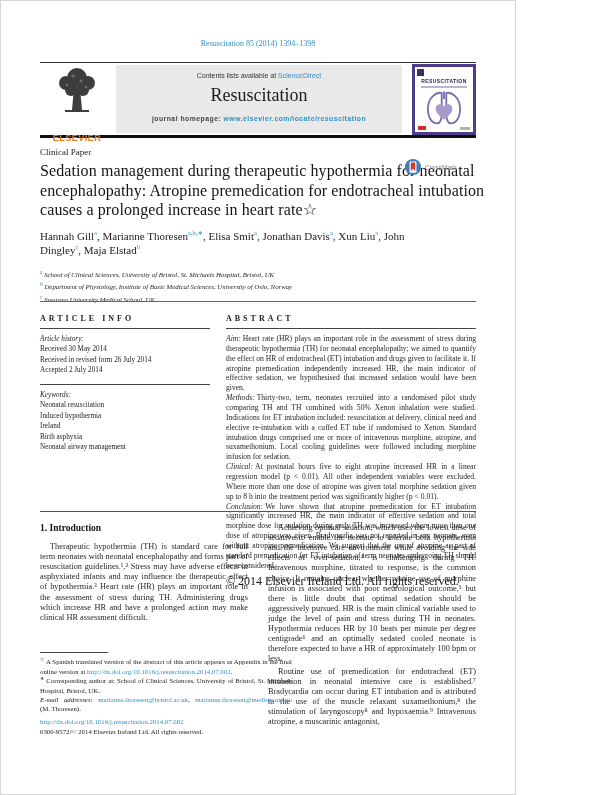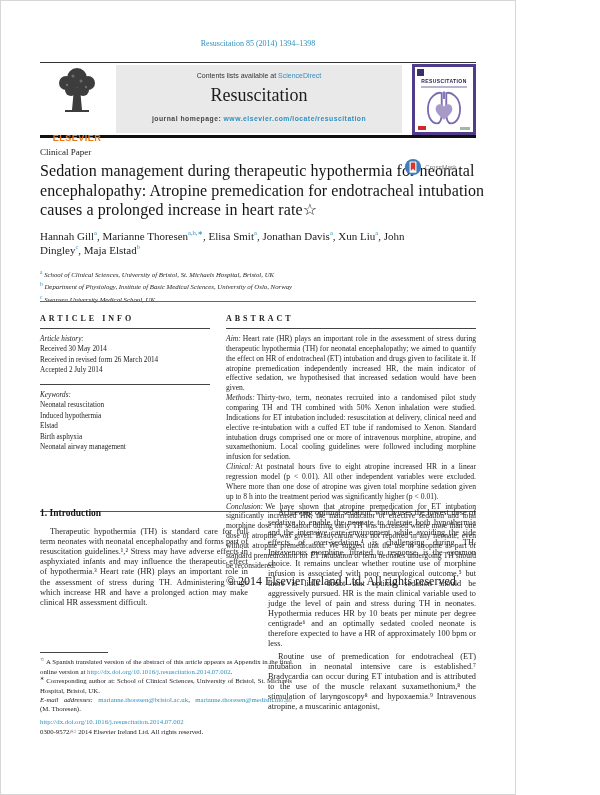--- a/index.html
+++ b/index.html
@@ -66,21 +66,21 @@
   .col-heading{font-size:8px;font-weight:bold;letter-spacing:3px;text-transform:uppercase;
     color:#222;padding:3px 0 5px 0;}
   .info-rule{border-top:1px solid #444;margin-bottom:5px;}
   .info-block{font-size:7.2px;line-height:1.45;color:#222;margin-bottom:8px;}
   .info-label{font-style:italic;}
   .abs-text{font-size:7.6px;line-height:1.3;text-align:justify;color:#1f1f1f;}
   .abs-text p{margin:0;}
   .abs-label{font-style:italic;margin-right:2px;}
   .abs-copyright{font-size:12px;text-align:left;margin-top:3px;}
 
-  .intro-grid{position:absolute;left:40px;right:40px;top:508px;display:flex;gap:20px;}
+  .intro-grid{position:absolute;left:40px;right:40px;top:523px;display:flex;gap:20px;}
   .intro-col{flex:1;min-width:0;}
   .sec-heading{font-size:9.5px;font-weight:bold;margin-bottom:9px;color:#151515;}
   .bodytext{font-size:8.3px;line-height:1.22;text-align:justify;color:#1f1f1f;}
   .bodytext p{margin:0 0 2px 0;text-indent:10px;}
 
   .footnote{position:absolute;left:40px;top:652px;width:252px;font-size:6.8px;line-height:1.38;
     color:#222;text-align:justify;}
   .fn-rule{width:68px;border-top:1px solid #444;margin-bottom:4px;}
   .footnote sup{font-size:5px;}
   .doi-block{position:absolute;left:40px;top:717px;width:300px;font-size:6.8px;line-height:1.45;}
@@ -166,29 +166,29 @@
 
   <div class="rule-1"></div>
 
   <div class="meta-grid">
     <div class="info-col">
       <div class="col-heading">article info</div>
       <div class="info-rule"></div>
       <div class="info-block">
         <div class="info-label">Article history:</div>
         <div>Received 30 May 2014</div>
-        <div>Received in revised form 26 March 2014</div>
+        <div>Received in revised form 26 July 2014</div>
         <div>Accepted 2 July 2014</div>
       </div>
       <div class="info-rule"></div>
       <div class="info-block">
         <div class="info-label">Keywords:</div>
         <div>Neonatal resuscitation</div>
         <div>Induced hypothermia</div>
-        <div>Elstad</div>
+        <div>Ireland</div>
         <div>Birth asphyxia</div>
         <div>Neonatal airway management</div>
       </div>
     </div>
 
     <div class="abs-col">
       <div class="col-heading">abstract</div>
       <div class="info-rule"></div>
       <div class="abs-text">
         <p><span class="abs-label">Aim:</span><span>Heart rate (HR) plays an important role in the assessment of stress during therapeutic hypothermia (TH) for neonatal encephalopathy; we aimed to quantify the effect on HR of endotracheal (ET) intubation and drugs given to facilitate it. If atropine premedication independently increased HR, the main indicator of effective sedation, we hypothesised that increased sedation would have been given.</span></p>

